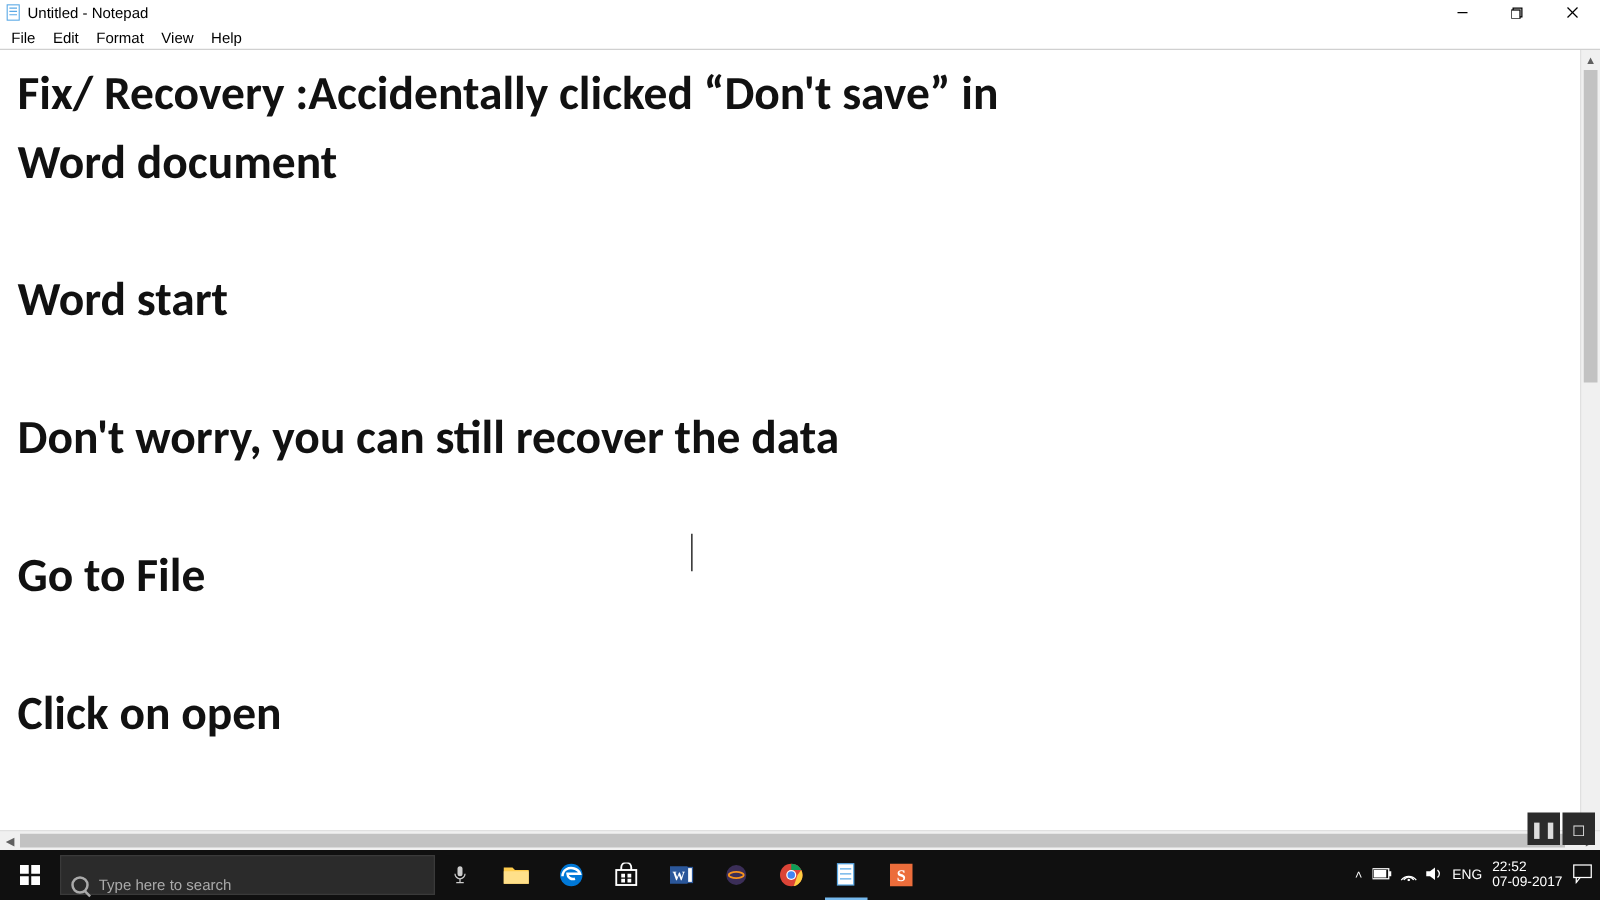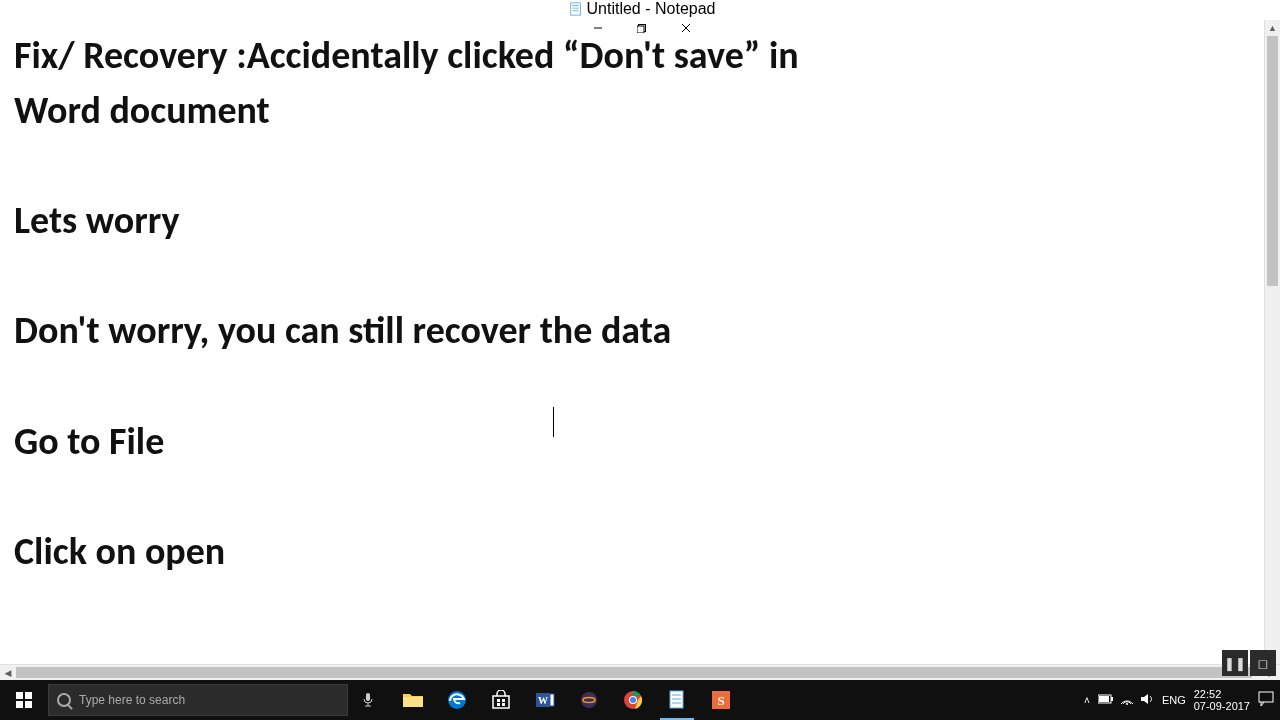--- a/index.html
+++ b/index.html
@@ -1,20 +1,20 @@
 <!DOCTYPE html>
 <html><head>
 <meta charset="utf-8">
 <style>
   * { margin: 0; padding: 0; box-sizing: border-box; }
   html, body { width: 1280px; height: 720px; font-family: "Segoe UI", Tahoma, sans-serif; overflow: hidden; background: #000; }
 
   .window { width: 1280px; height: 680px; background: #fff; display: flex; flex-direction: column; position: relative; }
 
-  .titlebar { height: 20px; display: flex; align-items: center; justify-content: space-between; padding: 0 0 0 4px; background: #fff; font-size: 16px; color: #000; flex-direction: column; }
+  .titlebar { height: 20px; display: flex; align-items: center; justify-content: space-between; padding: 0 0 0 4px; background: #fff; font-size: 12px; color: #000; }
   .titlebar-left { display: flex; align-items: center; gap: 4px; }
   .notepad-icon { width: 14px; height: 14px; display: inline-flex; align-items: center; justify-content: center; }
   .notepad-icon svg { width: 14px; height: 14px; }
   .titlebar-buttons { display: flex; }
   .titlebar-btn { width: 44px; height: 20px; display: flex; align-items: center; justify-content: center; color: #333; font-size: 11px; }
 
   .menubar { height: 20px; display: flex; align-items: center; padding: 0 2px; border-bottom: 1px solid #d0d0d0; font-size: 12px; }
   .menubar .menu-item { padding: 2px 7px; cursor: default; }
 
   .editor-wrap { flex: 1; position: relative; display: flex; }
@@ -28,21 +28,21 @@
 
   .hscrollbar { height: 16px; background: #f0f0f0; display: flex; border-top: 1px solid #e0e0e0; }
   .hscrollbar .sbtn { width:16px; display:flex; align-items:center; justify-content:center; color:#606060; font-size:9px;}
   .hscrollbar .track { flex:1; position:relative; }
   .hscrollbar .thumb { position:absolute; left:0; top:2px; bottom:2px; width:99%; background:#c2c2c2; }
 
   
   .taskbar { width: 1280px; height: 40px; background: #101010; display: flex; align-items: center; color: #fff; font-size: 12px; position: relative; }
   .start-btn { width: 48px; height: 40px; display:flex; align-items:center; justify-content:center; }
   .start-btn svg { width:16px; height:16px; fill:#fff; }
-  .search-box { width: 300px; height: 32px; margin: 4px 0; background: #2b2b2b; display:flex; align-items:center; padding: 0 8px; color:#aaa; gap:8px; border:1px solid #3a3a3a;}
+  .search-box { width: 300px; height: 32px; margin: 4px 0; background: #2b2b2b; display:flex; align-items:flex-end; padding: 0 8px; color:#aaa; gap:8px; border:1px solid #3a3a3a;}
   .search-box .circle { width:14px; height:14px; border:2px solid #aaa; border-radius:50%; position:relative;}
   .search-box .circle::after { content:""; position:absolute; width:6px; height:2px; background:#aaa; transform:rotate(45deg); bottom:-3px; right:-4px;}
   .mic { width: 40px; height:40px; display:flex; align-items:center; justify-content:center; color:#ccc; }
   .task-icons { display:flex; align-items:center; height:40px; margin-left:4px; gap:2px;}
   .task-icons .ticon { width:42px; height:40px; display:flex; align-items:center; justify-content:center; position:relative;}
   .ticon.active::after { content:""; position:absolute; bottom:0; left:4px; right:4px; height:2px; background:#76b9ed;}
   .tray { margin-left:auto; display:flex; align-items:center; gap:8px; padding-right:6px; color:#fff; font-size:11px;}
   .tray .tray-text { text-align:left; line-height:1.1; }
   .tray .tiny { display:flex; align-items:center; gap:6px; }
   .tray .up { font-size:10px; }
@@ -84,26 +84,33 @@
         </div>
       <div class="titlebar-btn close">
           <svg width="10" height="10">
             <line x1="1" y1="1" x2="9" y2="9" stroke="#000" stroke-width="1"></line>
             <line x1="9" y1="1" x2="1" y2="9" stroke="#000" stroke-width="1"></line>
           </svg>
         </div>
     </div>
   </div>
 
+  <div class="menubar">
+    <span class="menu-item">File</span>
+    <span class="menu-item">Edit</span>
+    <span class="menu-item">Format</span>
+    <span class="menu-item">View</span>
+    <span class="menu-item">Help</span>
+  </div>
 
   <div class="editor-wrap">
     <div class="editor">Fix/ Recovery :Accidentally clicked “Don't save” in
 Word document
 
-Lets worry
+Word start
 
 Don't worry, you can still recover the data
 
 Go to File
 
 Click on open</div>
     <div class="text-caret"></div>
     <div class="vscrollbar">
       <div class="sbtn">▲</div>
       <div class="track">

